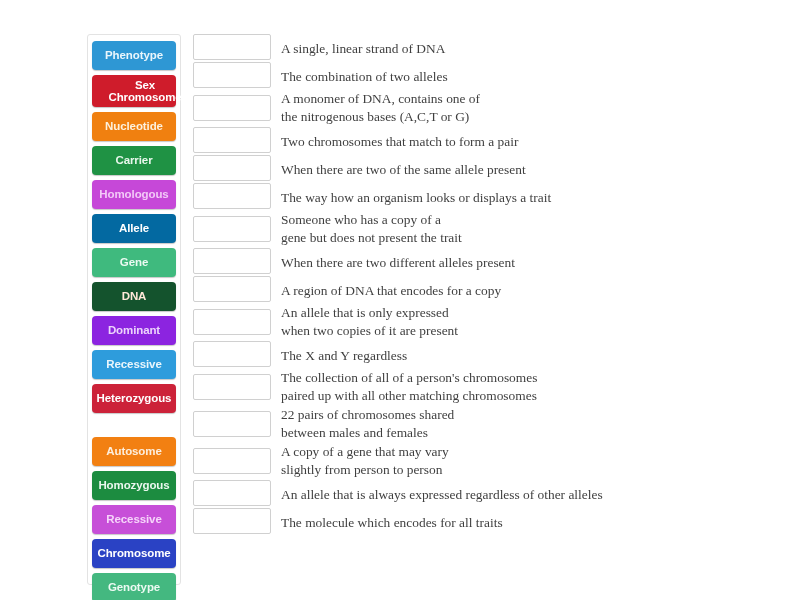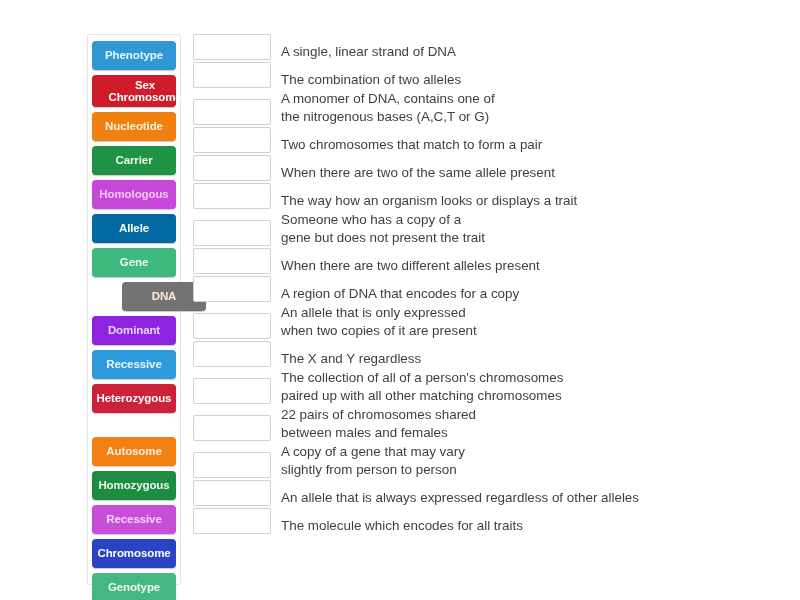--- a/index.html
+++ b/index.html
@@ -64,22 +64,23 @@
   
   #definition-list {
     position: absolute;
     left: 193px;
     top: 22px;
     width: 600px;
   }
 
   .def-row {
     display: flex;
-    align-items: flex-end;
+    align-items: center;
     margin-bottom: 2px;
+    font-family: Liberation Serif, serif;
   }
 
   .drop-zone {
     width: 78px;
     height: 26px;
     border: 1px solid #d0d0d0;
     border-radius: 2px;
     background: #ffffff;
     box-sizing: border-box;
     flex: 0 0 auto;
@@ -105,21 +106,21 @@
 
   <div id="tile-column">
       <div class="tile" style="background: rgb(46, 151, 212); color: rgb(234, 246, 252); white-space: pre-line;">Phenotype</div>
       <div class="tile two-line" style="background: rgb(207, 28, 43); color: rgb(255, 255, 255); white-space: pre-line; padding-left: 24px;">Sex
 Chromosome</div>
       <div class="tile" style="background: rgb(240, 128, 16); color: rgb(253, 240, 221); white-space: pre-line;">Nucleotide</div>
       <div class="tile" style="background: rgb(31, 146, 68); color: rgb(232, 247, 236); white-space: pre-line;">Carrier</div>
       <div class="tile" style="background: rgb(198, 72, 216); color: rgb(243, 201, 248); white-space: pre-line;">Homologous</div>
       <div class="tile" style="background: #0369a1; color: rgb(255, 255, 255); white-space: pre-line;">Allele</div>
       <div class="tile" style="background: rgb(63, 186, 126); color: rgb(235, 250, 242); white-space: pre-line;">Gene</div>
-      <div class="tile" style="background: #737373; color: rgb(255, 233, 217); white-space: pre-line; margin-left: 30px;">DNA</div>
+      <div class="tile" style="background: #14532d; color: rgb(255, 233, 217); white-space: pre-line;">DNA</div>
       <div class="tile" style="background: rgb(140, 36, 224); color: rgb(236, 212, 251); white-space: pre-line;">Dominant</div>
       <div class="tile" style="background: rgb(46, 156, 220); color: rgb(234, 246, 252); white-space: pre-line;">Recessive</div>
       <div class="tile" style="background: rgb(204, 34, 57); color: rgb(255, 255, 255); white-space: pre-line;">Heterozygous</div>
       <div class="tile" style="background: rgb(242, 128, 18); color: rgb(253, 238, 221); white-space: pre-line; margin-top: 24px;">Autosome</div>
       <div class="tile" style="background: rgb(28, 140, 64); color: rgb(234, 247, 238); white-space: pre-line;">Homozygous</div>
       <div class="tile" style="background: rgb(199, 79, 216); color: rgb(246, 213, 250); white-space: pre-line;">Recessive</div>
       <div class="tile" style="background: rgb(42, 66, 196); color: rgb(255, 255, 255); white-space: pre-line;">Chromosome</div>
       <div class="tile" style="background: rgb(68, 184, 128); color: rgb(236, 250, 242); white-space: pre-line;">Genotype</div>
     </div>
 

